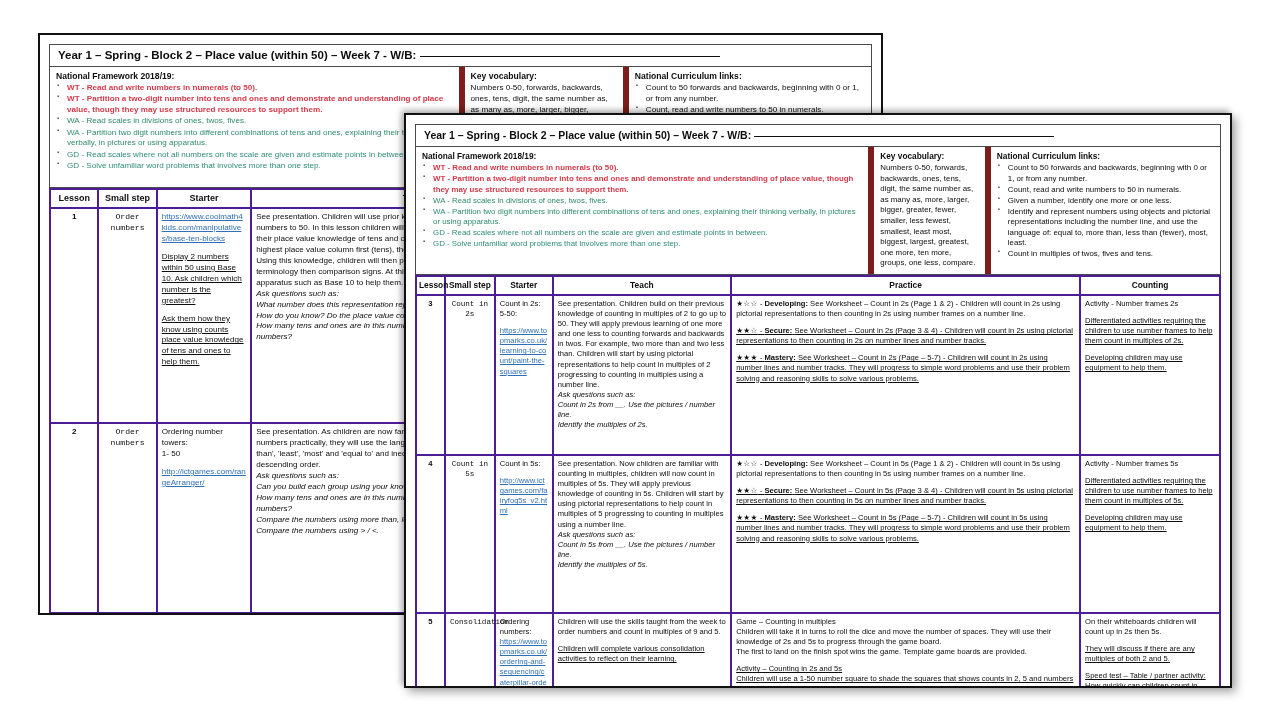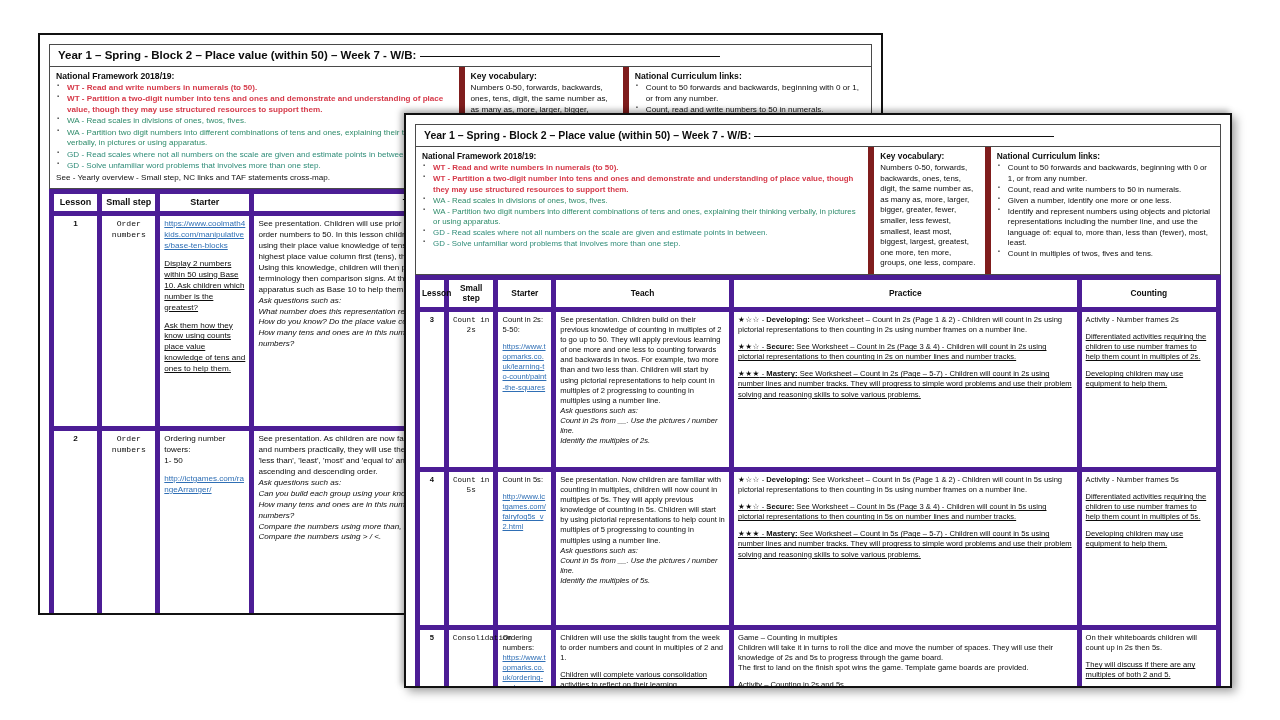--- a/index.html
+++ b/index.html
@@ -78,21 +78,21 @@
   .sheet.back .band .c-frame{width:50.5%;}
   .sheet.back .band .c-vocab{width:20%;}
   .sheet.back .band .c-nc{width:29.5%;}
 
   
   table.lessons{
     border-collapse:collapse;width:100%;table-layout:fixed;
     border:1px solid #4a4a4a;border-top:none;
   }
   table.lessons th,table.lessons td{
-    border:5px solid #4c1d95;
+    border:2px solid #4c1d95;
     vertical-align:top;padding:3px 4px;
     box-sizing:border-box;
   }
   table.lessons th{
     text-align:center;font-weight:bold;padding:3px 2px 4px 2px;
     vertical-align:middle;
   }
   .sheet.front table.lessons th{font-size:8.4px;}
   .sheet.back table.lessons th{font-size:9px;}
   .sheet.front table.lessons td{font-size:7.6px;line-height:1.33;}
@@ -139,21 +139,20 @@
         <div class="cell c-frame">
           <h4>National Framework 2018/19:</h4>
           <ul>
             <li class="wt">WT - Read and write numbers in numerals (to 50).</li>
             <li class="wt">WT - Partition a two-digit number into tens and ones and demonstrate and understanding of place value, though they may use structured resources to support them.</li>
             <li class="wa">WA - Read scales in divisions of ones, twos, fives.</li>
             <li class="wa">WA - Partition two digit numbers into different combinations of tens and ones, explaining their thinking verbally, in pictures or using apparatus.</li>
             <li class="gd">GD - Read scales where not all numbers on the scale are given and estimate points in between.</li>
             <li class="gd">GD - Solve unfamiliar word problems that involves more than one step.</li>
           </ul>
-          <div class="note">See  - Yearly overview - Small step, NC links and TAF statements cross-map.</div>
         </div>
         <div class="cell c-vocab">
           <h4>Key vocabulary:</h4>
           <p class="vocab">Numbers 0-50, forwards, backwards, ones, tens, digit, the same number as, as many as, more, larger, bigger, greater, fewer, smaller, less fewest, smallest, least most, biggest, largest, greatest, one more, ten more, groups, one less, compare.</p>
         </div>
         <div class="cell c-nc">
           <h4>National Curriculum links:</h4>
           <ul>
             <li>Count to 50 forwards and backwards, beginning with 0 or 1, or from any number.</li>
             <li>Count, read and write numbers to 50 in numerals.</li>
@@ -330,21 +329,21 @@
           </tr>
 
           <tr style="height:125px">
             <td class="num">5</td>
             <td class="step">Consolidation</td>
             <td>
               <div>Ordering numbers:</div>
               <a class="lnk">https://www.topmarks.co.uk/ordering-and-sequencing/caterpillar-ordering</a>
             </td>
             <td>
-              <div>Children will use the skills taught from the week to order numbers and count in multiples of 2 and 1.</div>
+              <div>Children will use the skills taught from the week to order numbers and count in multiples of 9 and 5.</div>
               <div class="blk">Children will complete various consolidation activities to reflect on their learning.</div>
             </td>
             <td>
               <div>
                 <div>Game – Counting in multiples</div>
                 <div style="white-space:pre-line">Children will take it in turns to roll the dice and move the number of spaces. They will use their knowledge of 2s and 5s to progress through the game board.
 The first to land on the finish spot wins the game. Template game boards are provided.</div>
               </div>
               <div class="blk">
                 <div>Activity – Counting in 2s and 5s</div>

